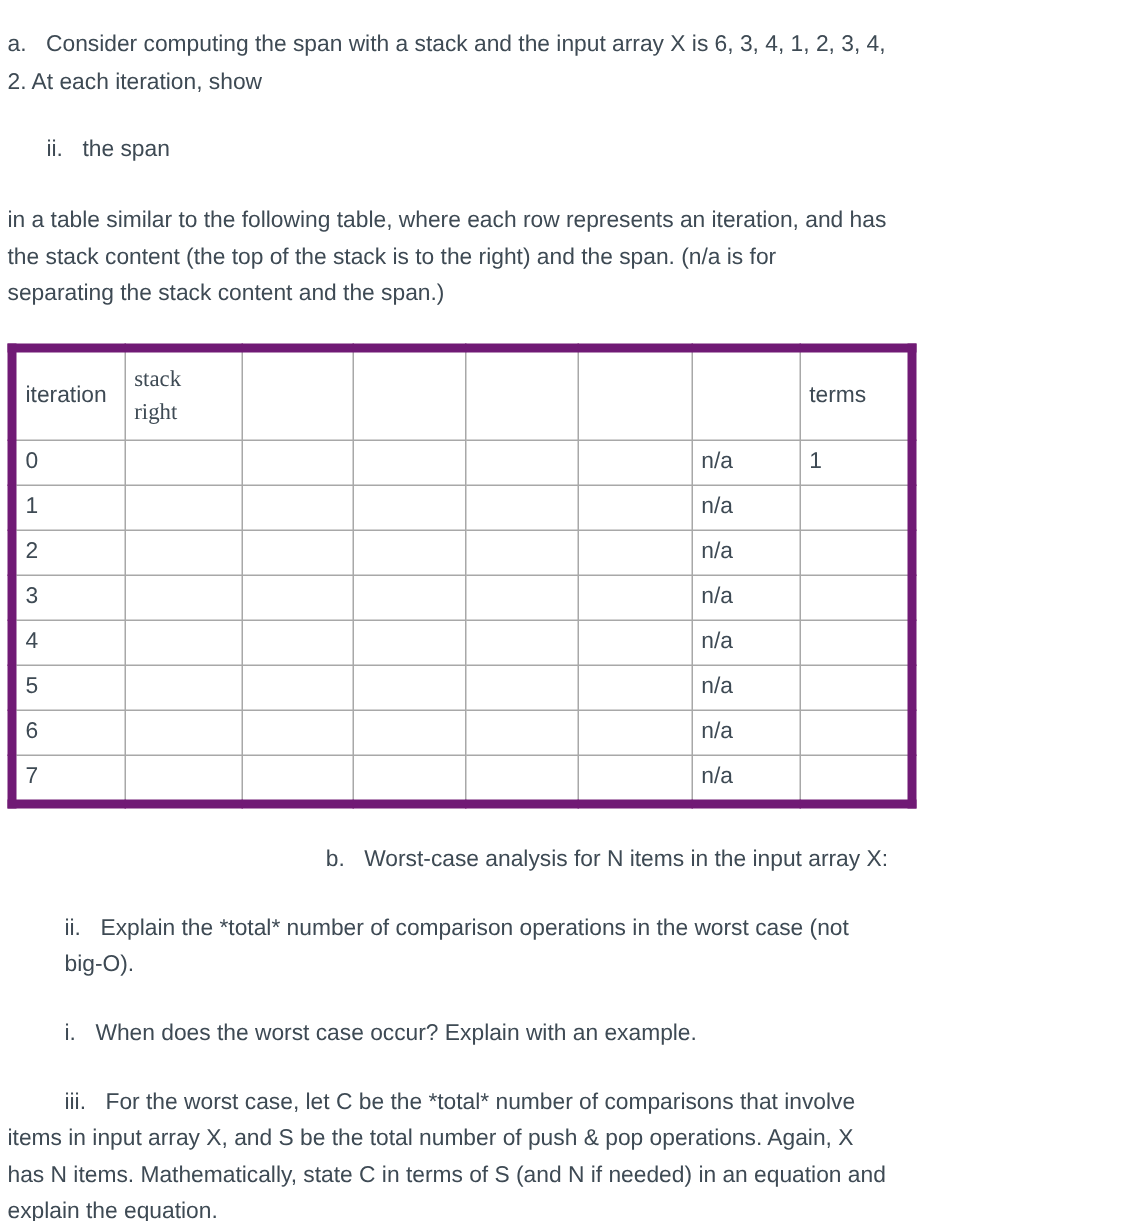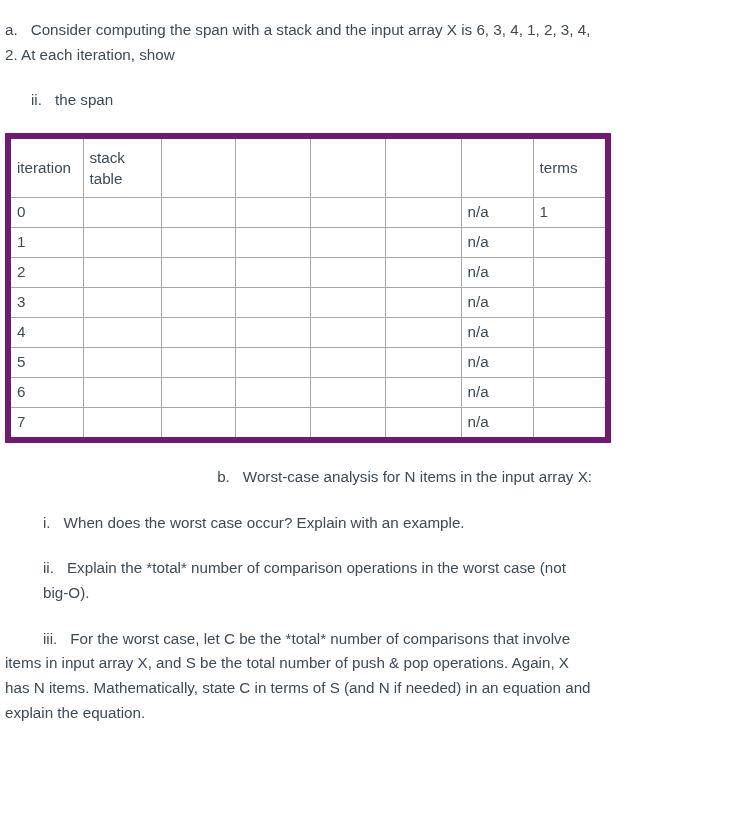--- a/index.html
+++ b/index.html
@@ -90,21 +90,21 @@
     color: #3e4a54;
     height: 30px;
     box-sizing: border-box;
     overflow: hidden;
   }
   table.span-table thead th {
     height: 62px;
     vertical-align: middle;
   }
   .c0 { width: 75px; }
-  .c1 { width: 78px; }
+  .c1 { width: 78px; font-family: Liberation Serif, serif; }
   .c2 { width: 74px; }
   .c3 { width: 75px; }
   .c4 { width: 75px; }
   .c5 { width: 76px; }
   .c6 { width: 72px; }
   .c7 { width: 75px; }
 
   .hdr-stack {
     display: block;
     line-height: 1.42;
@@ -113,29 +113,30 @@
 </head>
 <body>
 
 <div class="page">
 
   <p class="para lvl1 item-a"><span>a.</span><span class="marker-gap"></span><span>Consider computing the span with a stack and the input array X is 6, 3, 4, 1, 2, 3, 4, 2. At each iteration, show</span></p>
 
 
   <p class="para sub-ii"><span>ii.</span><span class="marker-gap"></span><span>the span</span></p>
 
+  <p class="para lead-in">in a table similar to the following table, where each row represents an iteration, and has the stack content (the top of the stack is to the right) and the span.  (n/a is for separating the stack content and the span.)</p>
 
   <div class="table-wrap">
     <table class="span-table">
       <thead>
         <tr>
           <th class="c0">iteration</th>
           <th class="c1">
             <span class="hdr-stack">stack</span>
-            <span class="hdr-stack">table</span>
+            <span class="hdr-stack">right</span>
           </th>
           <th class="c2"></th>
           <th class="c3"></th>
           <th class="c4"></th>
           <th class="c5"></th>
           <th class="c6"></th>
           <th class="c7">terms</th>
         </tr>
       </thead>
       <tbody>
@@ -218,19 +219,19 @@
           <td class="c5"></td>
           <td class="c6">n/a</td>
           <td class="c7"></td>
         </tr>
       </tbody>
     </table>
   </div>
 
   <p class="para lvl1 sec-b"><span>b.</span><span class="marker-gap"></span><span>Worst-case analysis for N items in the input array X:</span></p>
 
+  <p class="para b-sub"><span>ii.</span><span class="marker-gap"></span><span>Explain the *total* number of comparison operations in the worst case (not big-O).</span></p>
+
   <p class="para b-sub"><span>i.</span><span class="marker-gap"></span><span>When does the worst case occur?   Explain with an example.</span></p>
 
-  <p class="para b-sub"><span>ii.</span><span class="marker-gap"></span><span>Explain the *total* number of comparison operations in the worst case (not big-O).</span></p>
-
   <p class="para b-sub-last"><span>iii.</span><span class="marker-gap"></span><span>For the worst case, let C be the *total* number of comparisons that involve items in input array X, and S be the total number of push &amp; pop operations.  Again, X has N items. Mathematically, state C in terms of S (and N if needed) in an equation and explain the equation.</span></p>
 
 </div>
 
 </body></html>

